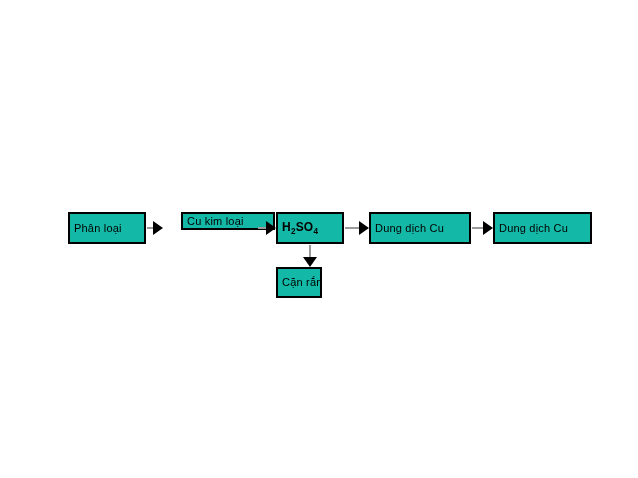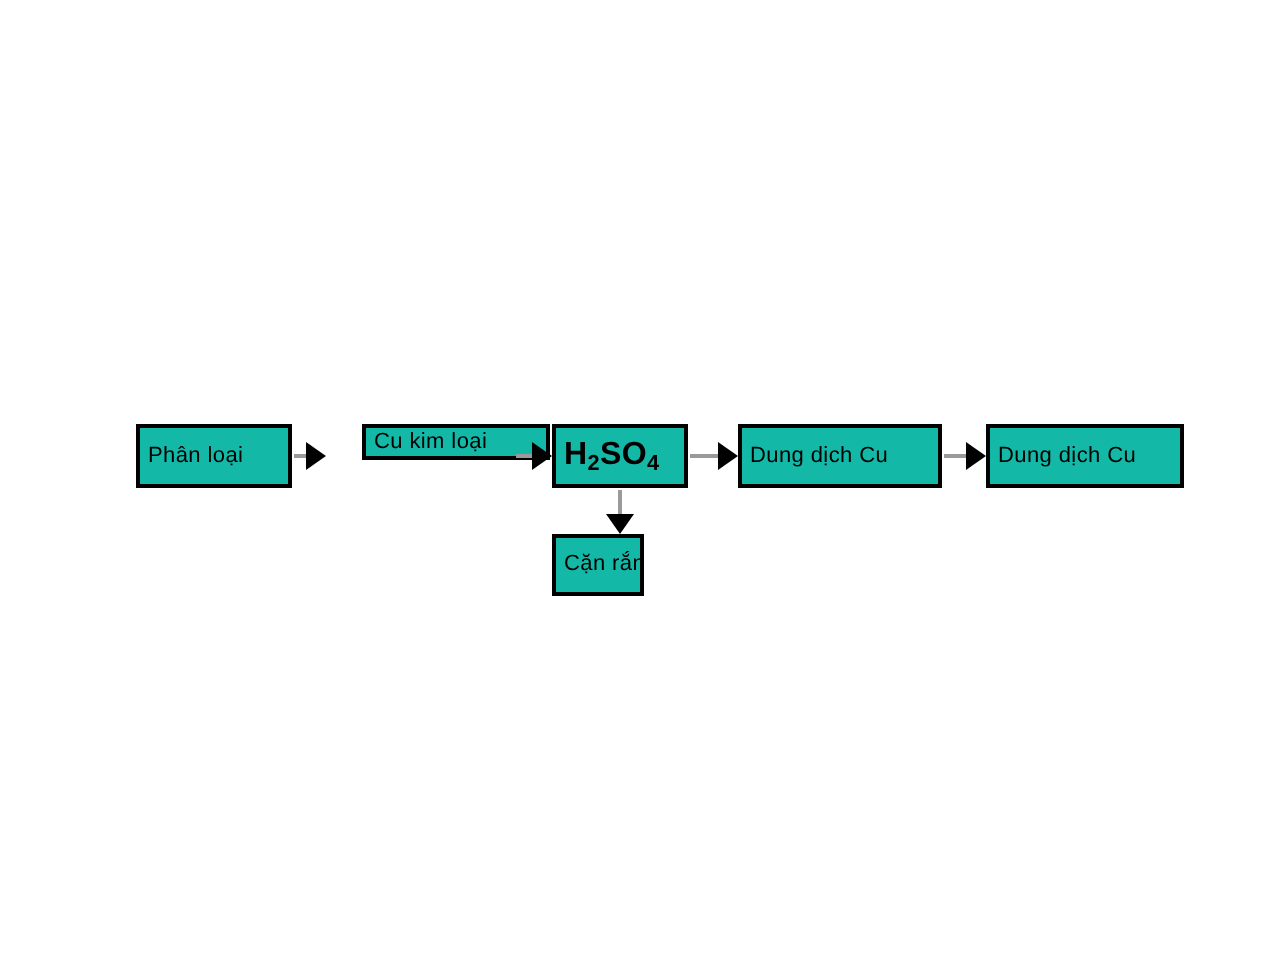--- a/index.html
+++ b/index.html
@@ -39,21 +39,21 @@
   }
 
   .node .label {
     display: inline-block;
     padding: 0 4px;
   }
 
   
   .node.formula .label {
     font-weight: bold;
-    font-size: 16px;
+    font-size: 12px;
   }
   .node.formula sub {
     font-size: 0.68em;
     vertical-align: baseline;
     position: relative;
     bottom: -0.28em;
   }
 
   
   .arrow-h {

